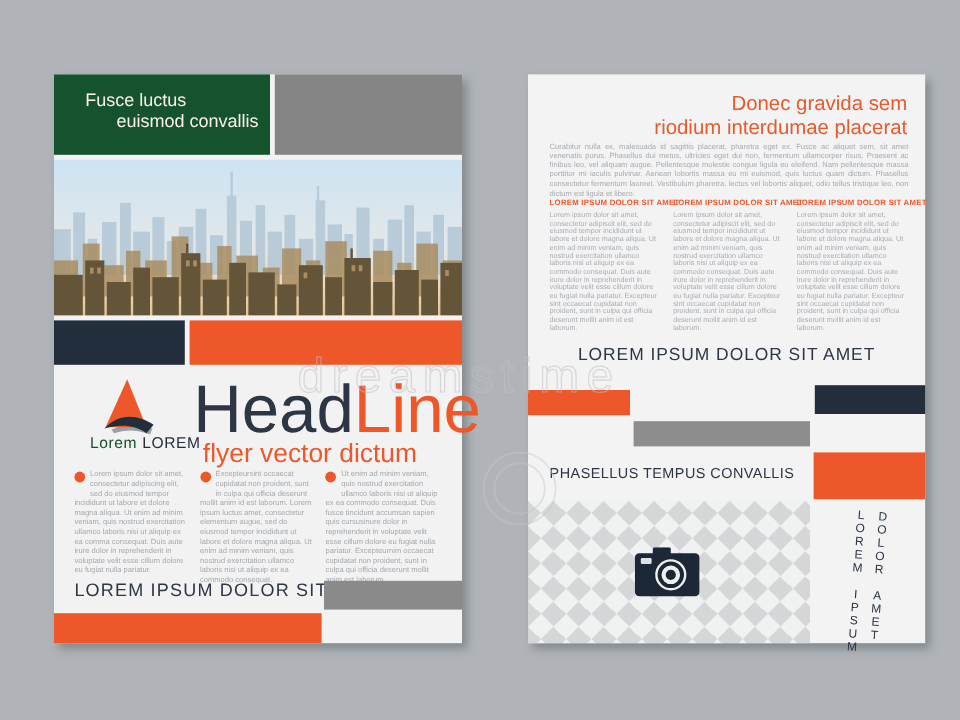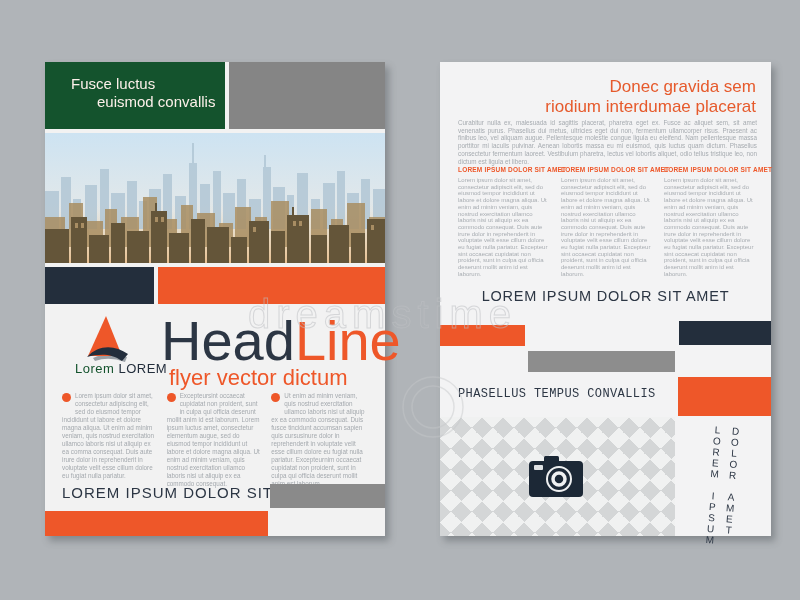--- a/index.html
+++ b/index.html
@@ -41,21 +41,21 @@
   .rp-heading{right:15px;top:15px;text-align:right;color:#e65a2c;font-size:17px;line-height:19.5px;white-space:nowrap;}
   .rp-intro{left:18px;top:57px;width:299px;font-size:6.3px;line-height:7.7px;color:#a6abb0;text-align:justify;}
   .rp-cols{left:18px;top:104px;width:300px;display:flex;gap:11px;}
   .rp-col{width:92px;}
   .rp-col-h{font-size:6.5px;font-weight:bold;color:#ee5729;letter-spacing:.2px;margin-bottom:4px;white-space:nowrap;}
   .rp-col-b{font-size:6px;line-height:6.7px;color:#a8adb2;}
   .rp-section-title{left:0;top:226px;width:100%;text-align:center;font-size:14.5px;color:#2c3644;letter-spacing:.8px;}
   .rp-bar-orange-l{left:0;top:263px;width:85px;height:21px;background:#ee5729;}
   .rp-bar-navy-r{left:239px;top:259px;width:92px;height:24px;background:#232e3c;}
   .rp-bar-gray{left:88px;top:289px;width:147px;height:21px;background:#8d8d8d;}
-  .rp-phasellus{left:18px;top:325px;font-size:12px;color:#2c3644;letter-spacing:.4px;font-family:Liberation Mono, monospace;}
+  .rp-phasellus{left:18px;top:325px;font-size:12px;color:#2c3644;letter-spacing:.4px;}
   .rp-bar-orange-r{left:238px;top:315px;width:93px;height:39px;background:#ee5729;}
   .rp-checker{
     left:0;top:355px;width:235px;height:119px;
     background:conic-gradient(from 45deg,#d4d6d7 0 90deg,#f0f1f1 0 180deg,#d4d6d7 0 270deg,#f0f1f1 0) 0 0/21px 21px;
   }
   .rp-camera{left:89px;top:394px;width:54px;height:41px;}
   .rp-vert{left:268px;top:363px;height:100px;display:flex;gap:6px;transform:rotate(4deg);}
   .rp-vert span{
     writing-mode:vertical-rl;text-orientation:upright;
     font-size:10px;line-height:12px;color:#2c3644;letter-spacing:0;white-space:pre;

